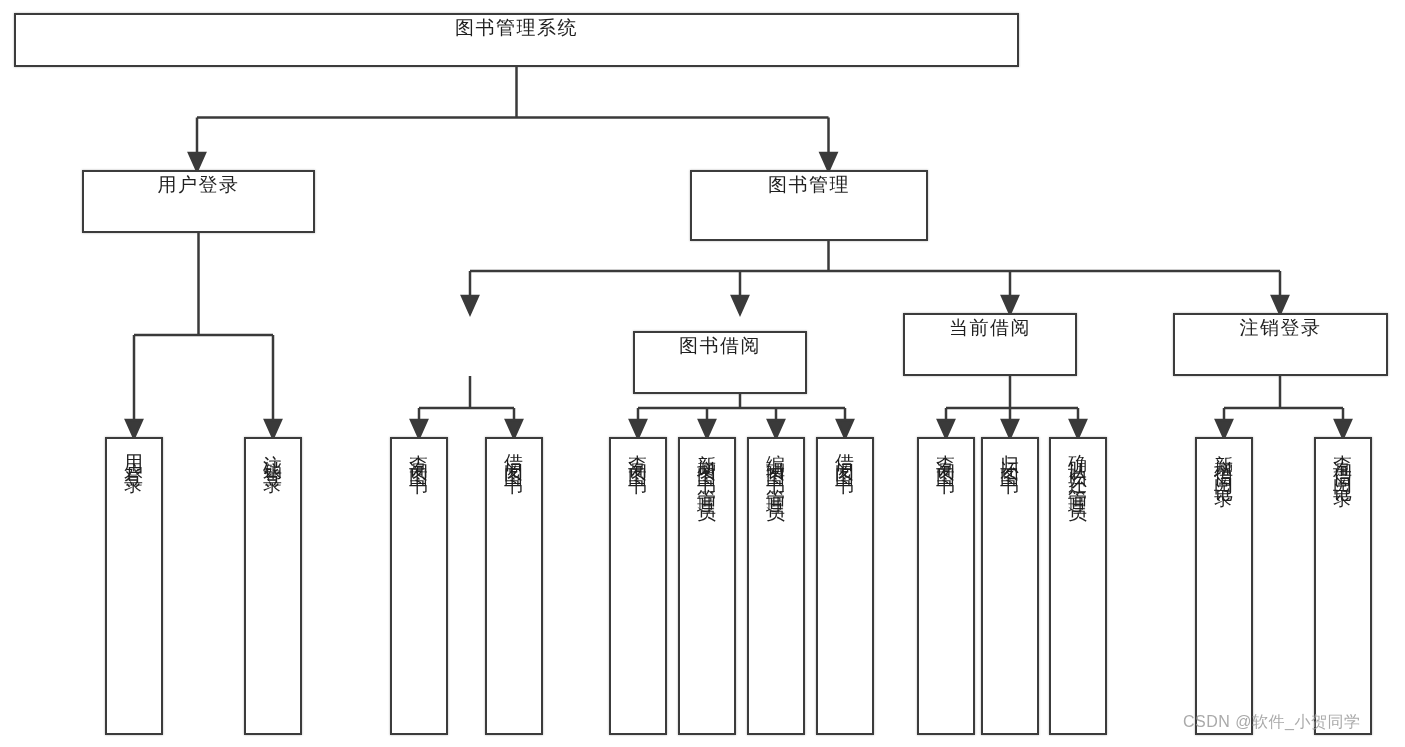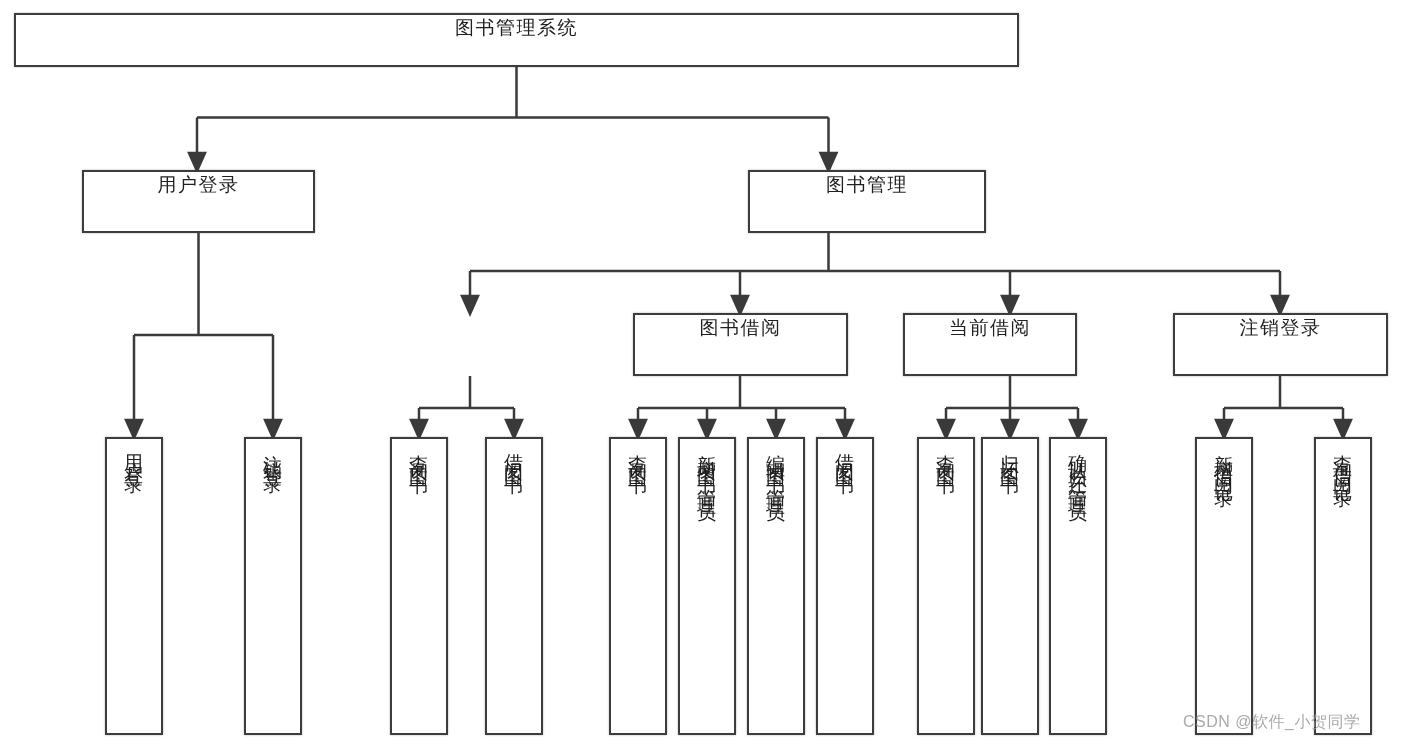--- a/index.html
+++ b/index.html
@@ -107,25 +107,25 @@
     </g>
   </svg>
 
   <div class="box" style="left:14px;top:13px;width:1005px;height:54px;">
     <span class="htext">图书管理系统</span>
   </div>
 
   <div class="box" style="left:82px;top:170px;width:233px;height:63px;">
     <span class="htext">用户登录</span>
   </div>
-  <div class="box" style="left:748px;top:170px;width:238px;height:63px;font-family:Liberation Serif, serif;">
+  <div class="box" style="left:690px;top:170px;width:238px;height:71px;font-family:Liberation Serif, serif;">
     <span class="htext">图书管理</span>
   </div>
 
-  <div class="box" style="left:633px;top:313px;width:215px;height:63px;">
+  <div class="box" style="left:633px;top:331px;width:174px;height:63px;">
     <span class="htext">图书借阅</span>
   </div>
   <div class="box" style="left:903px;top:313px;width:174px;height:63px;">
     <span class="htext">当前借阅</span>
   </div>
   <div class="box" style="left:1173px;top:313px;width:215px;height:63px;">
     <span class="htext">注销登录</span>
   </div>
 
   <div class="box leaf" style="left:105px;">

